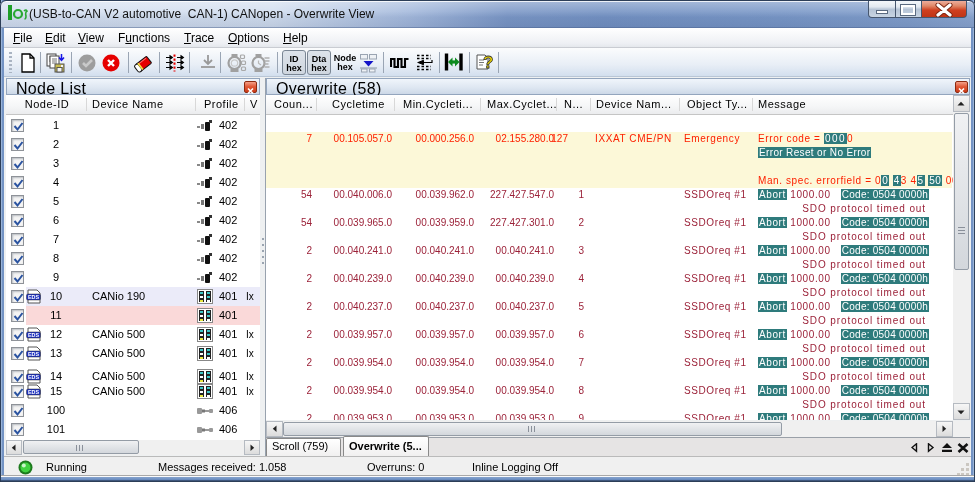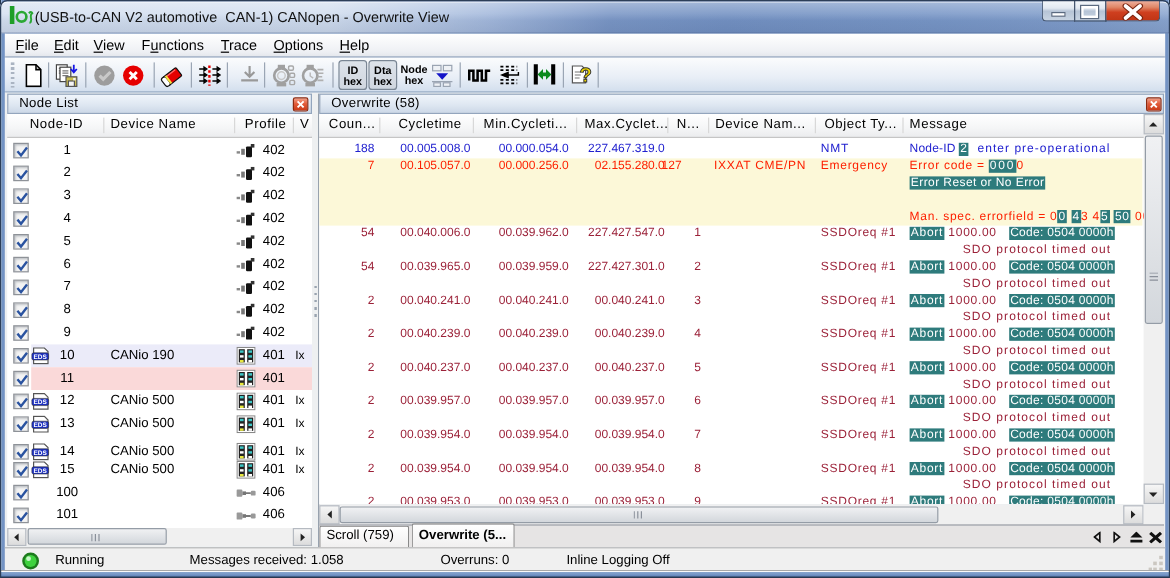--- a/index.html
+++ b/index.html
@@ -14,21 +14,21 @@
 .winbtn { top:0px; height:18px; border:1px solid #46566e; border-top:none;
   background:linear-gradient(#f6f9fc 0%, #e2e9f1 40%, #b6c4d6 55%, #c9d5e3 100%); }
 #btnclose { background:linear-gradient(#f0b5a6 0%, #e08868 35%, #cf3f1f 60%, #c03515 100%); }
 #menubar { left:4px; top:28px; width:967px; height:20px;
   background:linear-gradient(#ffffff, #eef0f4 80%, #e4e7ec); border-bottom:1px solid #c9ccd2; }
 .menuitem { top:31px; font-size:12px; color:#000; }
 #toolbar { left:4px; top:48px; width:967px; height:29px;
   background:linear-gradient(#fbfcfd, #e8eef6 60%, #d3dfee); border-bottom:1px solid #b9c6d6; }
 .tsep { top:4px; width:1px; height:21px; background:#9aa5b4; position:absolute; }
 #mainbg { left:4px; top:77px; width:967px; height:379px; background:#eef0f1; }
-.phead { height:17px; background:linear-gradient(#f0f5fb, #dde6f1 60%, #ccd8e7); border:1px solid #93a5bd; font-size:11px; color:#000; }
+.phead { height:17px; background:linear-gradient(#f0f5fb, #dde6f1 60%, #ccd8e7); border:1px solid #93a5bd; font-size:16px; color:#000; }
 .pheadtext { top:1px; left:9px; letter-spacing:0.3px; }
 .closex { width:13px; height:12px; top:2px; background:linear-gradient(#f3a088, #e25b39 45%, #c93a17); border:1px solid #8d2a10; border-radius:2px; }
 .colhead { background:linear-gradient(#ffffff, #f5f6f7 60%, #ebecee); border-bottom:1px solid #c5c5c5; font-size:11px; color:#000; }
 .ch { position:absolute; top:3px; white-space:nowrap; letter-spacing:0.5px; }
 .chsep { position:absolute; top:3px; width:1px; height:13px; background:#d8d8d8; }
 #nodelist { left:6px; top:115px; width:254px; height:325px; background:#fff; overflow:hidden; }
 .nrow { position:absolute; left:0; width:254px; height:19px; font-size:11px; }
 .nid { position:absolute; left:36px; top:3px; width:28px; text-align:center; }
 .nname { position:absolute; left:86px; top:3px; }
 .nprofnum { position:absolute; left:213px; top:3px; }
@@ -539,28 +539,20 @@
 <div class="chsep" style="left:50px;"></div>
 <div class="chsep" style="left:128px;"></div>
 <div class="chsep" style="left:214px;"></div>
 <div class="chsep" style="left:290px;"></div>
 <div class="chsep" style="left:324px;"></div>
 <div class="chsep" style="left:413px;"></div>
 <div class="chsep" style="left:486px;"></div>
 </div>
 <div class="abs" id="rpanel">
 <div class="abs" style="left:0; top:17px; width:686px; height:56px; background:#fcf8d8;"></div>
-<div class="line blue" style="top:3px;">
-      <span class="cell r" style="left:0px; width:46px;">188</span>
-      <span class="cell r" style="left:60px; width:66px;">00.005.008.0</span>
-      <span class="cell r" style="left:140px; width:68px;">00.000.054.0</span>
-      <span class="cell r" style="left:216px; width:72px;">227.467.319.0</span>
-      <span class="cell lt" style="left:418px;">NMT</span>
-      <span class="cell lt" style="left:492px;"><span style="letter-spacing:0.15px">Node-ID </span><span class="hl">2</span><span style="letter-spacing:0.85px">&nbsp; enter pre-operational</span></span>
-    </div>
 <div class="line red" style="top:17px;">
       <span class="cell r" style="left:0px; width:46px;">7</span>
       <span class="cell r" style="left:60px; width:66px;">00.105.057.0</span>
       <span class="cell r" style="left:140px; width:68px;">00.000.256.0</span>
       <span class="cell r" style="left:216px; width:72px;">02.155.280.0</span>
       <span class="cell r" style="left:274px; width:28px;">127</span>
       <span class="cell lt" style="left:329px;">IXXAT CME/PN</span>
       <span class="cell lt" style="left:418px;">Emergency</span>
       <span class="cell lt" style="left:492px;">Error code = <span class="lsx"><span class="hl">000</span>0</span></span>
     </div>

